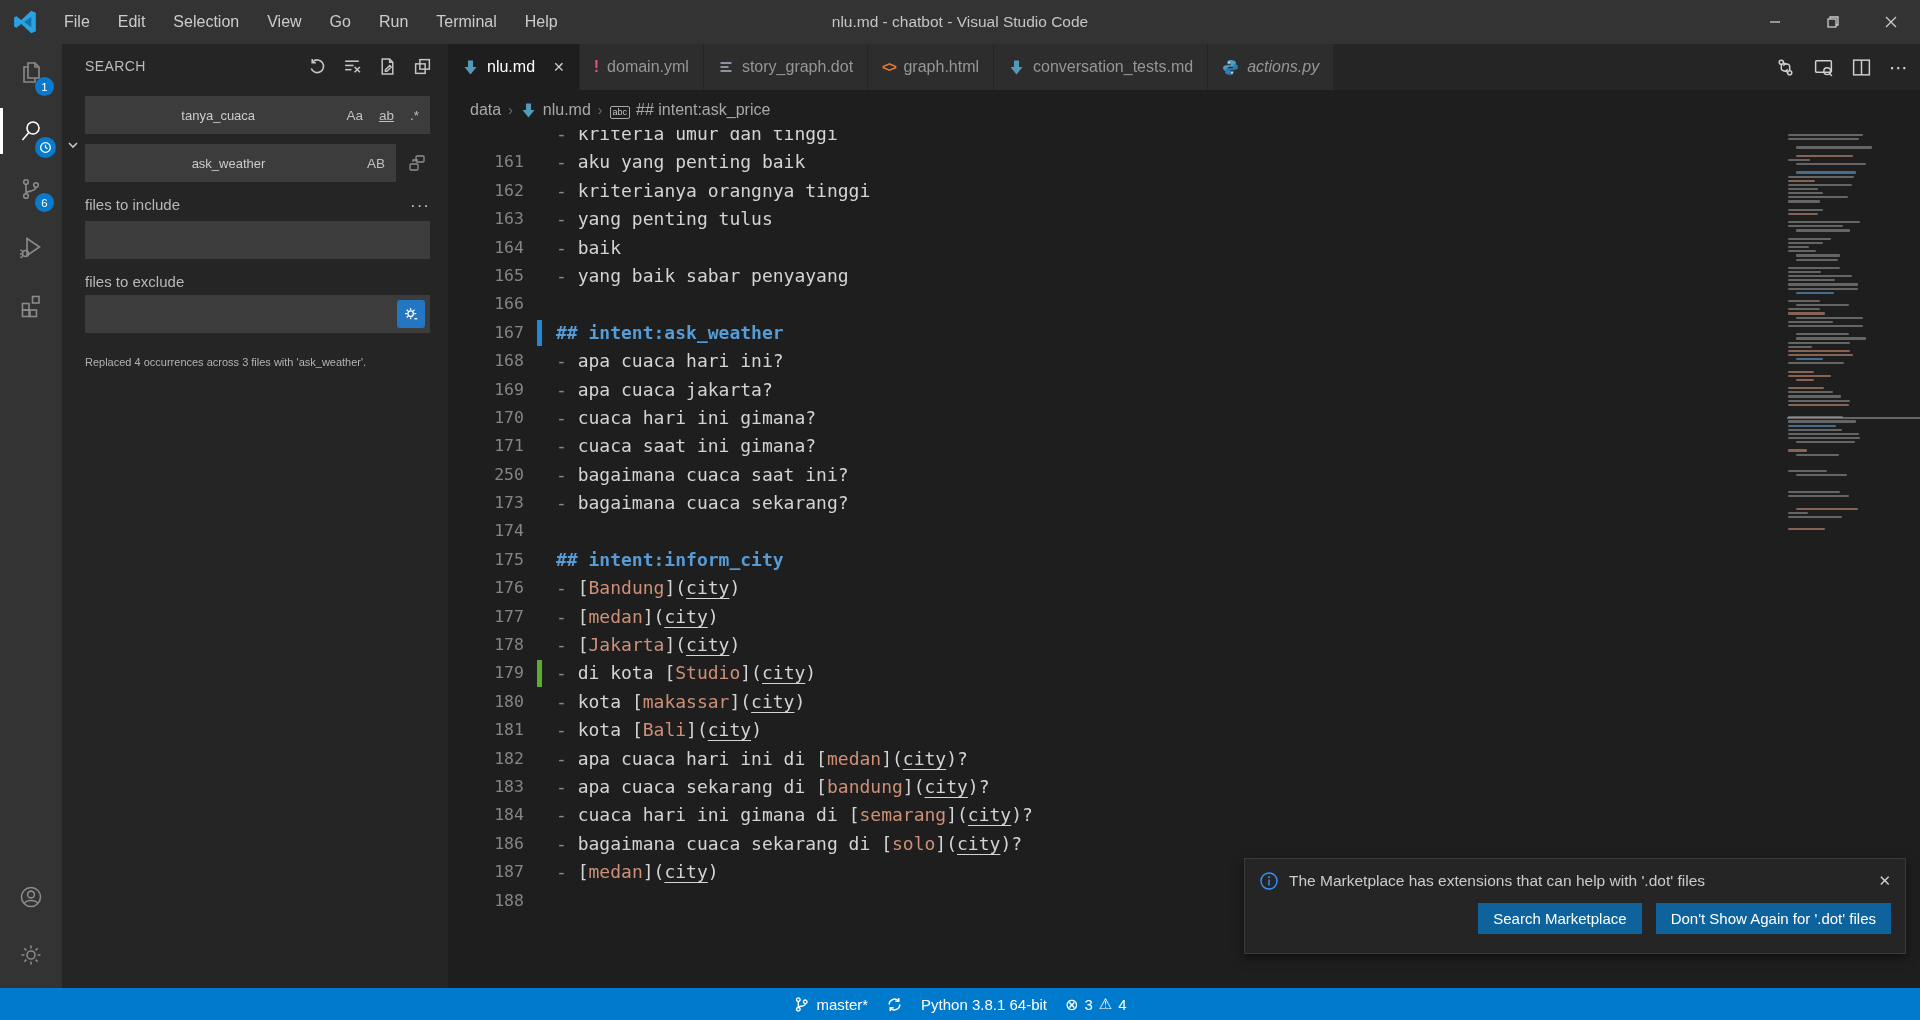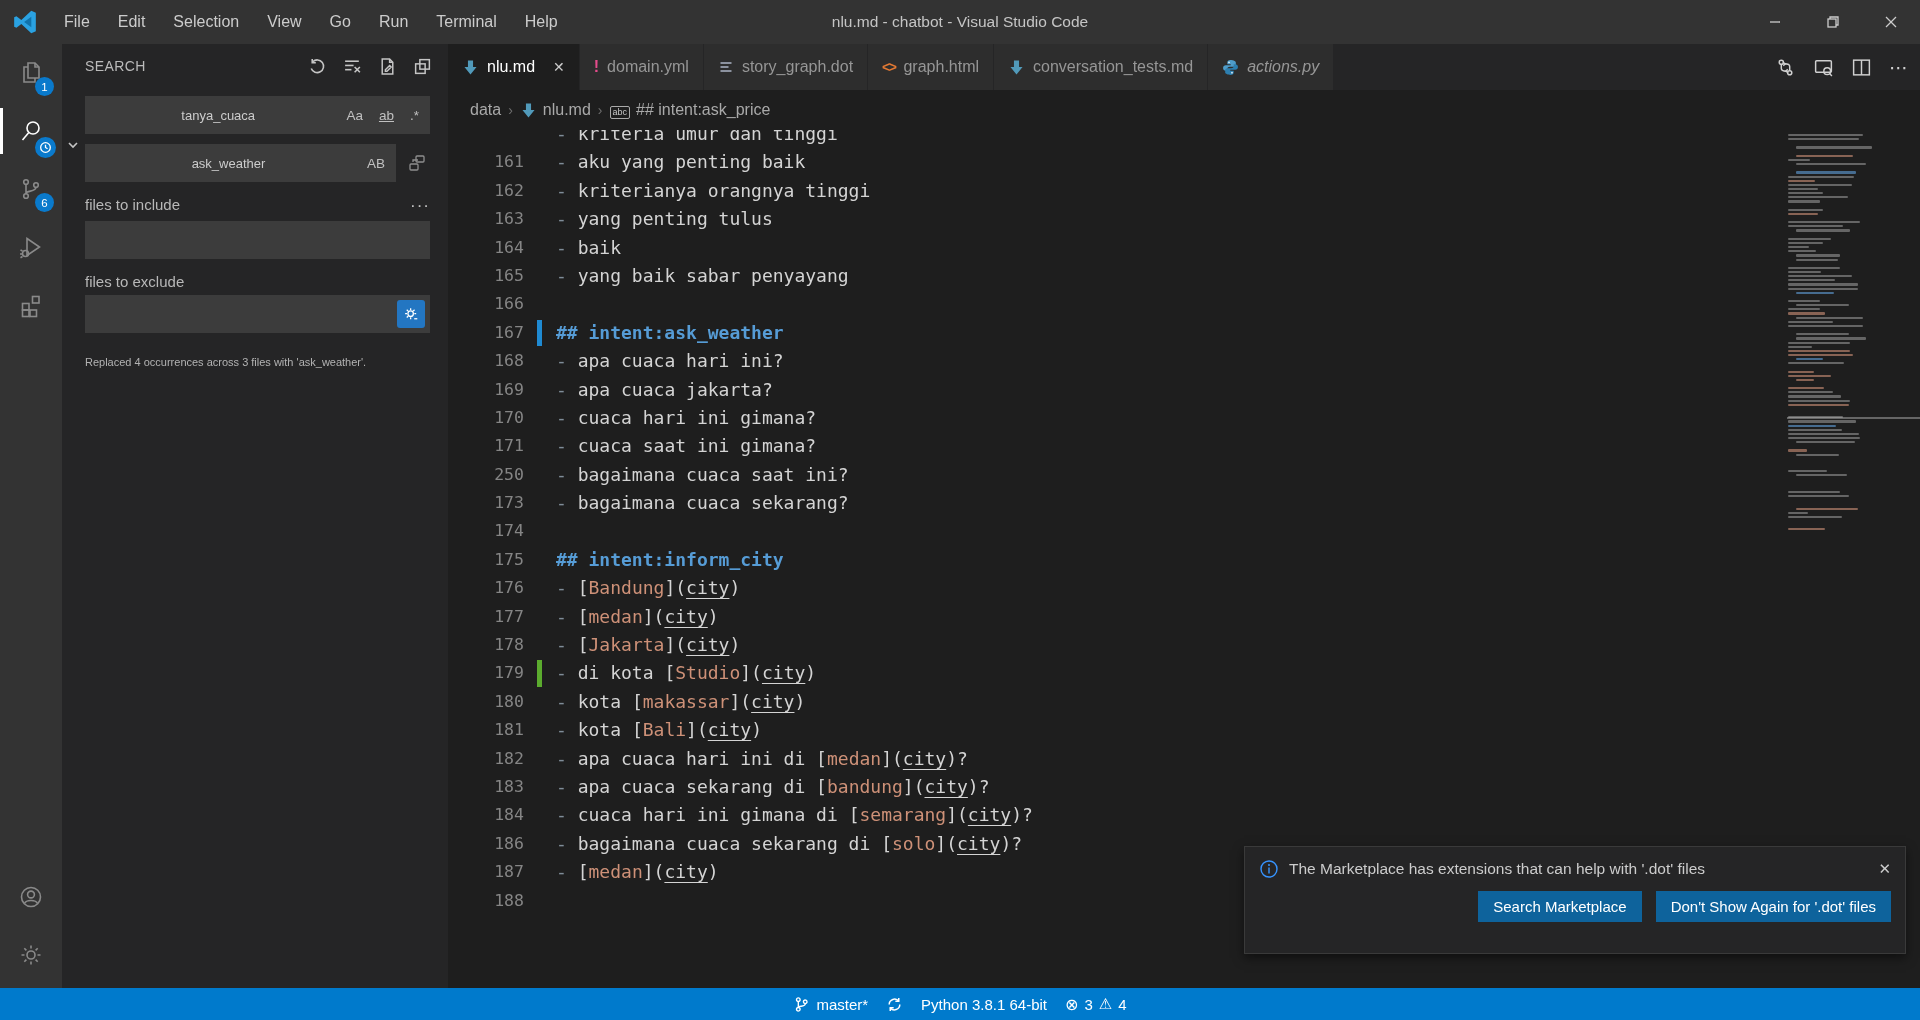--- a/index.html
+++ b/index.html
@@ -72,21 +72,21 @@
   .tk-t { color:#d4d4d4; }
   .tk-h { color:#569cd6; font-weight:bold; }
   .tk-e { color:#ce9178; }
   .tk-b { color:#d4d4d4; }
   .tk-l { color:#d4d4d4; text-decoration:underline; text-underline-offset:4px; }
 
   .minimap { position:absolute; right:40px; top:0; width:96px; height:520px; }
   .mm-bar { position:absolute; height:2.2px; border-radius:1px; }
   .mm-line { position:absolute; right:0; top:287px; width:133px; height:2px; background:rgba(190,190,190,.45); }
 
-  .notification { position:absolute; right:14px; bottom:66px; width:662px; height:108px; background:#252526;
+  .notification { position:absolute; right:14px; bottom:66px; width:662px; height:96px; background:#252526;
     border:1px solid #3a3a3a; box-shadow:0 4px 10px rgba(0,0,0,.5); z-index:40; color:#cccccc; }
   .toast-row1 { display:flex; align-items:center; gap:10px; padding:12px 14px 0 14px; font-size:15.5px; }
   .toast-close { margin-left:auto; color:#cccccc; font-size:15px; }
   .toast-row2 { display:flex; justify-content:flex-end; gap:14px; padding:12px 14px 0 0; }
   .toast-btn { background:#0e639c; color:#ffffff; border:0; font-size:15px; padding:7px 15px;
     font-family:"Liberation Sans","DejaVu Sans",sans-serif; }
 
   .statusbar { position:absolute; left:0; top:988px; width:1920px; height:32px; background:#007acc; color:#ffffff;
     display:flex; align-items:center; font-size:15px; z-index:50; padding:0 12px;flex-direction:column; }
   .st-item { display:flex; align-items:center; gap:6px; padding:0 9px; height:32px; }

